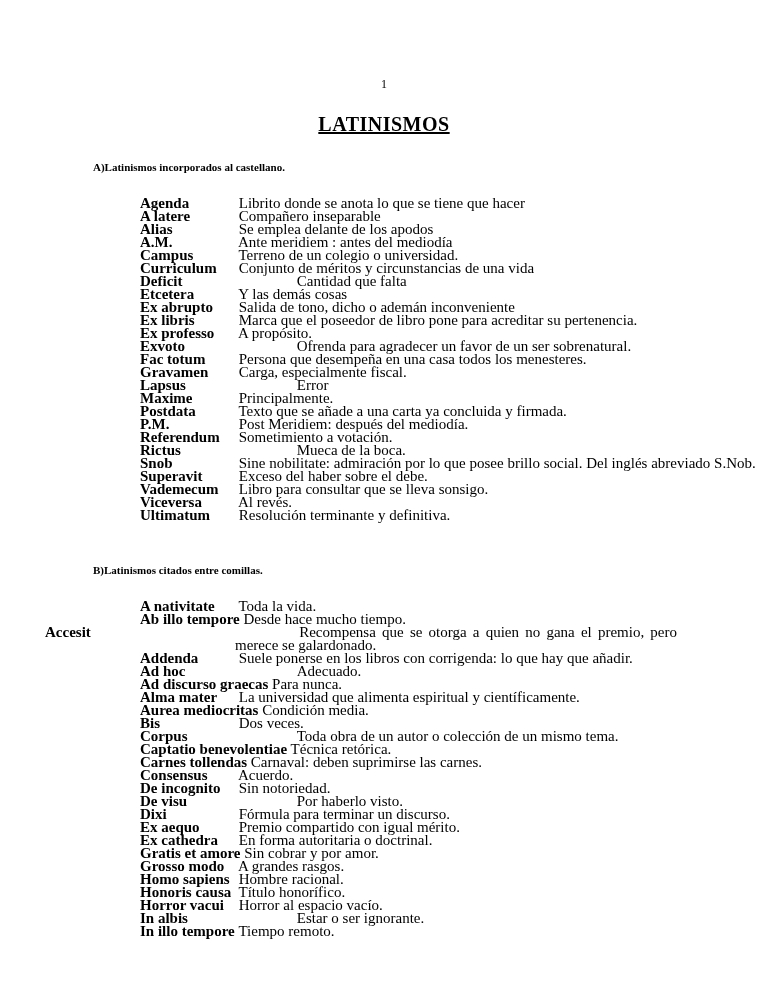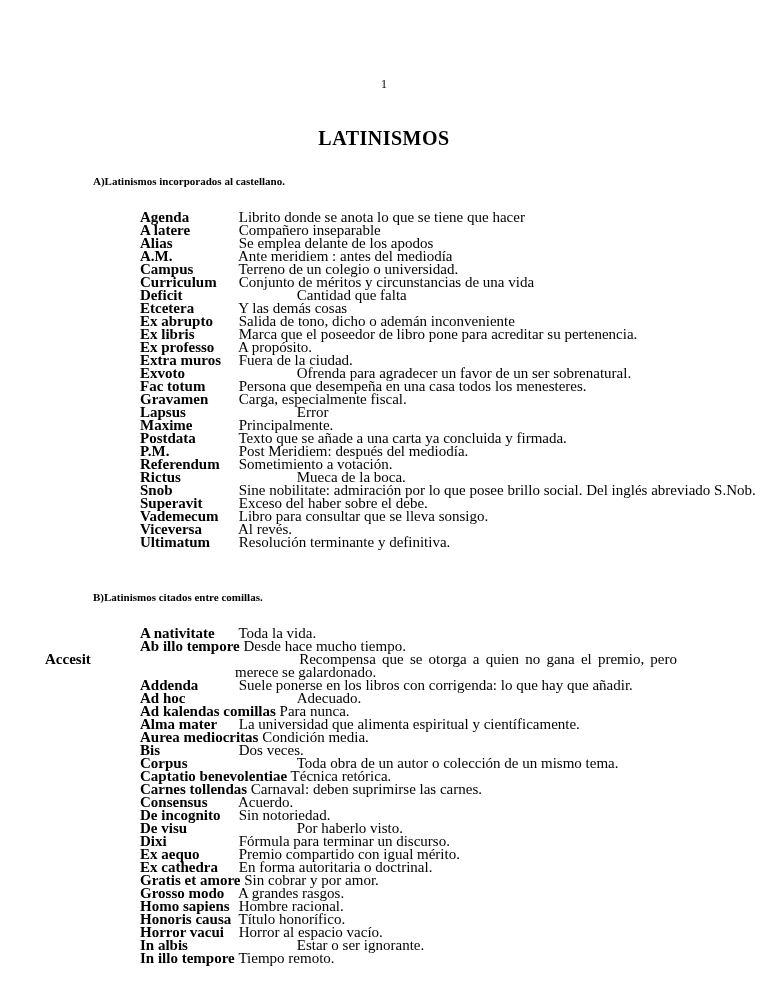--- a/index.html
+++ b/index.html
@@ -12,24 +12,25 @@
     font-family:"Liberation Serif", serif;
     overflow:hidden;
   }
   .page-number{
     padding-top:77px;
     text-align:center;
     font-size:12px;
     line-height:14px;
   }
   .doc-title{
-    margin-top:36px;
+    margin-top:22px;
     text-align:center;
     font-size:20px;
     font-weight:bold;
+    text-decoration:underline;
     letter-spacing:0.5px;
     line-height:22px;
   }
   .section-heading{
     margin:24px 0 0 93px;
     font-size:11px;
     line-height:16px;
     font-weight:bold;
   }
   .latin-list{
@@ -73,21 +74,20 @@
       <div class="row"><span class="term">A latere</span> <span class="def">Compañero inseparable</span></div>
       <div class="row"><span class="term">Alias</span> <span class="def">Se emplea delante de los apodos</span></div>
       <div class="row"><span class="term">A.M.</span> <span class="def">Ante meridiem : antes del mediodía</span></div>
       <div class="row"><span class="term">Campus</span> <span class="def">Terreno de un colegio o universidad.</span></div>
       <div class="row"><span class="term">Curriculum</span> <span class="def">Conjunto de méritos y circunstancias de una vida</span></div>
       <div class="row"><span class="term">Deficit</span> <span class="tab"></span><span class="def">Cantidad que falta</span></div>
       <div class="row"><span class="term">Etcetera</span> <span class="def">Y las demás cosas</span></div>
       <div class="row"><span class="term">Ex abrupto</span> <span class="def">Salida de tono, dicho o ademán inconveniente</span></div>
       <div class="row"><span class="term">Ex libris</span> <span class="def">Marca que el poseedor de libro pone para acreditar su pertenencia.</span></div>
       <div class="row"><span class="term">Ex professo</span> <span class="def">A propósito.</span></div>
-      <div class="row"><span class="term">Extra muros</span> <span class="def">Fuera de la ciudad.</span></div>
       <div class="row"><span class="term">Exvoto</span> <span class="tab"></span><span class="def">Ofrenda para agradecer un favor de un ser sobrenatural.</span></div>
       <div class="row"><span class="term">Fac totum</span> <span class="def">Persona que desempeña en una casa todos los menesteres.</span></div>
       <div class="row"><span class="term">Gravamen</span> <span class="def">Carga, especialmente fiscal.</span></div>
       <div class="row"><span class="term">Lapsus</span> <span class="tab"></span><span class="def">Error</span></div>
       <div class="row"><span class="term">Maxime</span> <span class="def">Principalmente.</span></div>
       <div class="row"><span class="term">Postdata</span> <span class="def">Texto que se añade a una carta ya concluida y firmada.</span></div>
       <div class="row"><span class="term">P.M.</span> <span class="def">Post Meridiem: después del mediodía.</span></div>
       <div class="row"><span class="term">Referendum</span> <span class="def">Sometimiento a votación.</span></div>
       <div class="row"><span class="term">Rictus</span> <span class="tab"></span><span class="def">Mueca de la boca.</span></div>
       <div class="row"><span class="term">Snob</span> <span class="def">Sine nobilitate: admiración por lo que posee brillo social. Del inglés abreviado S.Nob.</span></div>
@@ -97,21 +97,21 @@
       <div class="row"><span class="term">Ultimatum</span> <span class="def">Resolución terminante y definitiva.</span></div>
     </div>
 
   <div class="section-heading">B)Latinismos citados entre comillas.</div>
   <div class="latin-list" id="list-b">
       <div class="row"><span class="term">A nativitate</span> <span class="def">Toda la vida.</span></div>
       <div class="row"><span class="term">Ab illo tempore</span> <span class="def">Desde hace mucho tiempo.</span></div>
       <div class="row justify"><span class="term">Accesit</span> <span class="tab"></span><span class="def">Recompensa que se otorga a quien no gana el premio, pero merece se galardonado.</span></div>
       <div class="row"><span class="term">Addenda</span> <span>Suele ponerse en los libros con </span><span class="it">corrigenda</span><span>: lo que hay que añadir.</span></div>
       <div class="row"><span class="term">Ad hoc</span> <span class="tab"></span><span class="def">Adecuado.</span></div>
-      <div class="row"><span class="term">Ad kalendas comillas</span> <span class="def">Para nunca.</span></div>
+      <div class="row"><span class="term">Ad discurso graecas</span> <span class="def">Para nunca.</span></div>
       <div class="row"><span class="term">Alma mater</span> <span class="def">La universidad que alimenta espiritual y científicamente.</span></div>
       <div class="row"><span class="term">Aurea mediocritas</span> <span class="def">Condición media.</span></div>
       <div class="row"><span class="term">Bis</span> <span class="def">Dos veces.</span></div>
       <div class="row"><span class="term">Corpus</span> <span class="tab"></span><span class="def">Toda obra de un autor o colección de un mismo tema.</span></div>
       <div class="row"><span class="term">Captatio benevolentiae</span> <span class="def">Técnica retórica.</span></div>
       <div class="row"><span class="term">Carnes tollendas</span> <span class="def">Carnaval: deben suprimirse las carnes.</span></div>
       <div class="row"><span class="term">Consensus</span> <span class="def">Acuerdo.</span></div>
       <div class="row"><span class="term">De incognito</span> <span class="def">Sin notoriedad.</span></div>
       <div class="row"><span class="term">De visu</span> <span class="tab"></span><span class="def">Por haberlo visto.</span></div>
       <div class="row"><span class="term">Dixi</span> <span class="def">Fórmula para terminar un discurso.</span></div>

